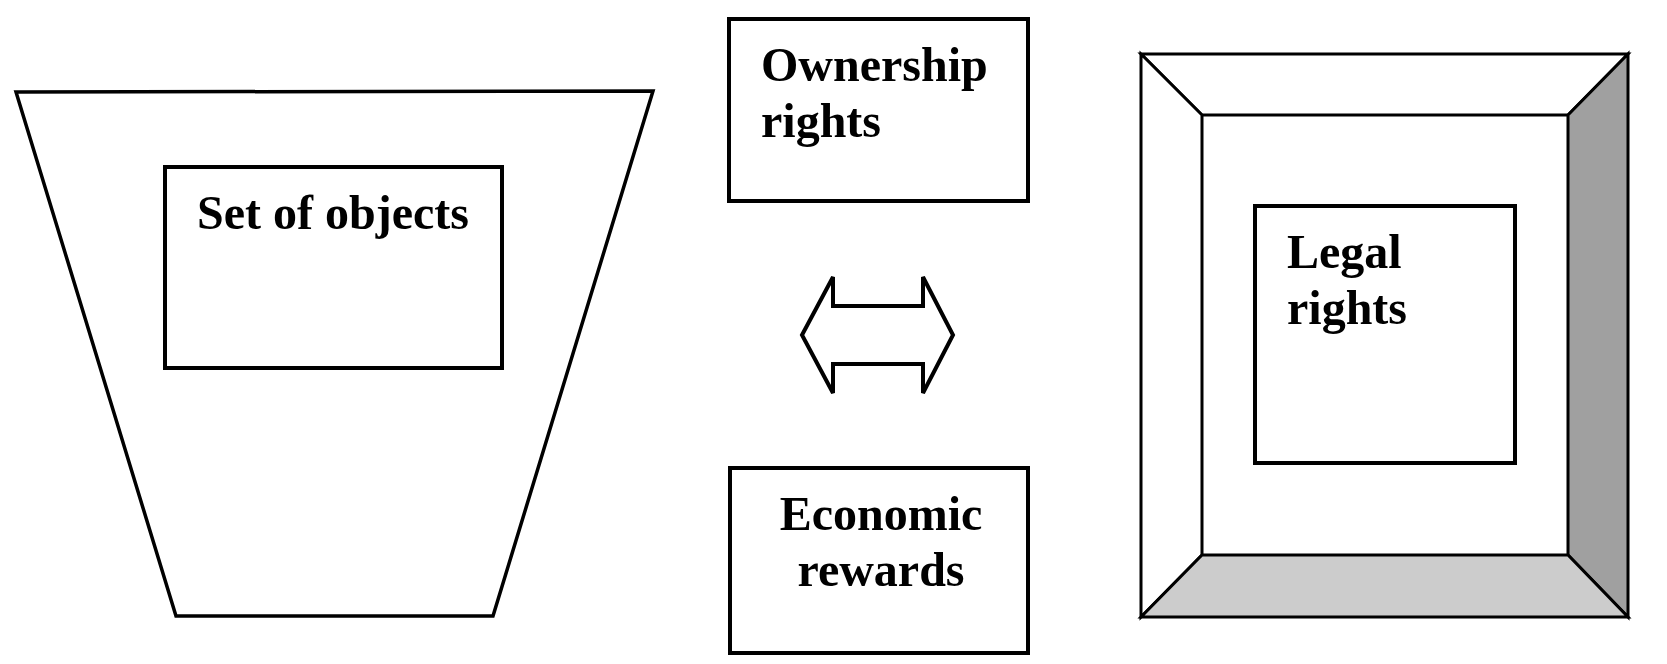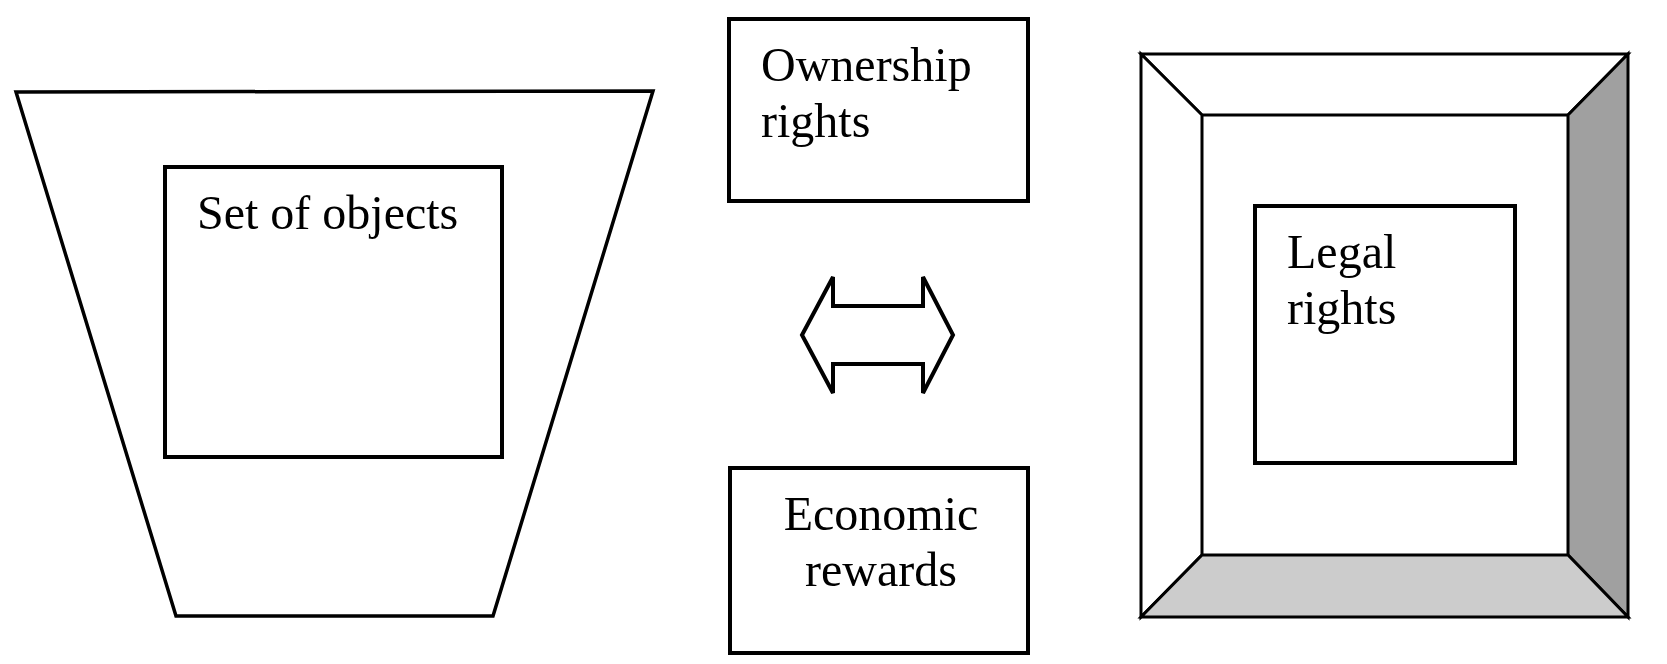--- a/index.html
+++ b/index.html
@@ -31,22 +31,23 @@
     position: absolute;
     box-sizing: border-box;
     border: 4px solid #000000;
     background: #ffffff;
     color: #000000;
     font-size: 48px;
     line-height: 56px;
     padding: 16px 26px 0 30px;
     letter-spacing: 0px;
     white-space: normal;
+    font-weight: bold;
   }
-  .set-box      { left: 163px;  top: 165px; width: 341px; height: 294px; }
+  .set-box      { left: 163px;  top: 165px; width: 341px; height: 205px; }
   .ownership-box{ left: 727px;  top: 17px;  width: 303px; height: 186px; }
   .economic-box { left: 728px;  top: 466px; width: 302px; height: 189px; text-align: center; }
   .legal-box    { left: 1253px; top: 204px; width: 264px; height: 261px; background: transparent; }
 </style>
 </head>
 <body>
 
 <div class="canvas">
 
   <svg class="shape-layer" viewBox="0 0 1667 664">

